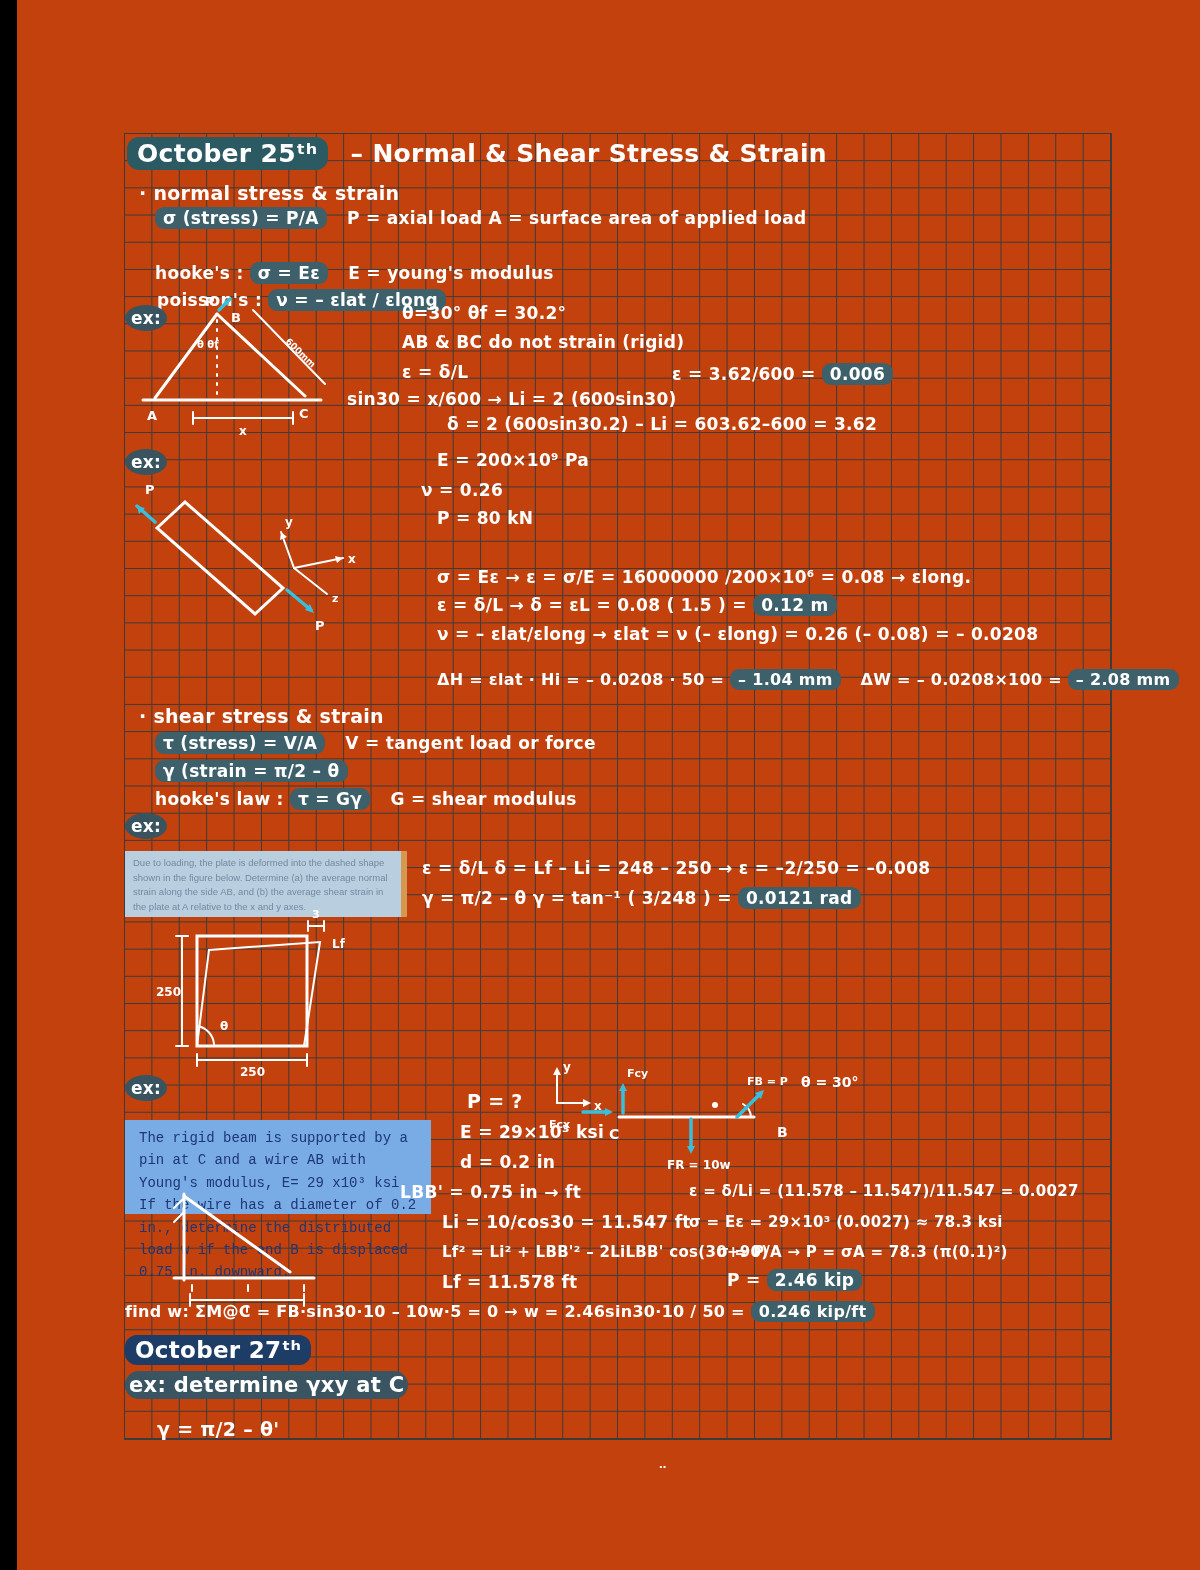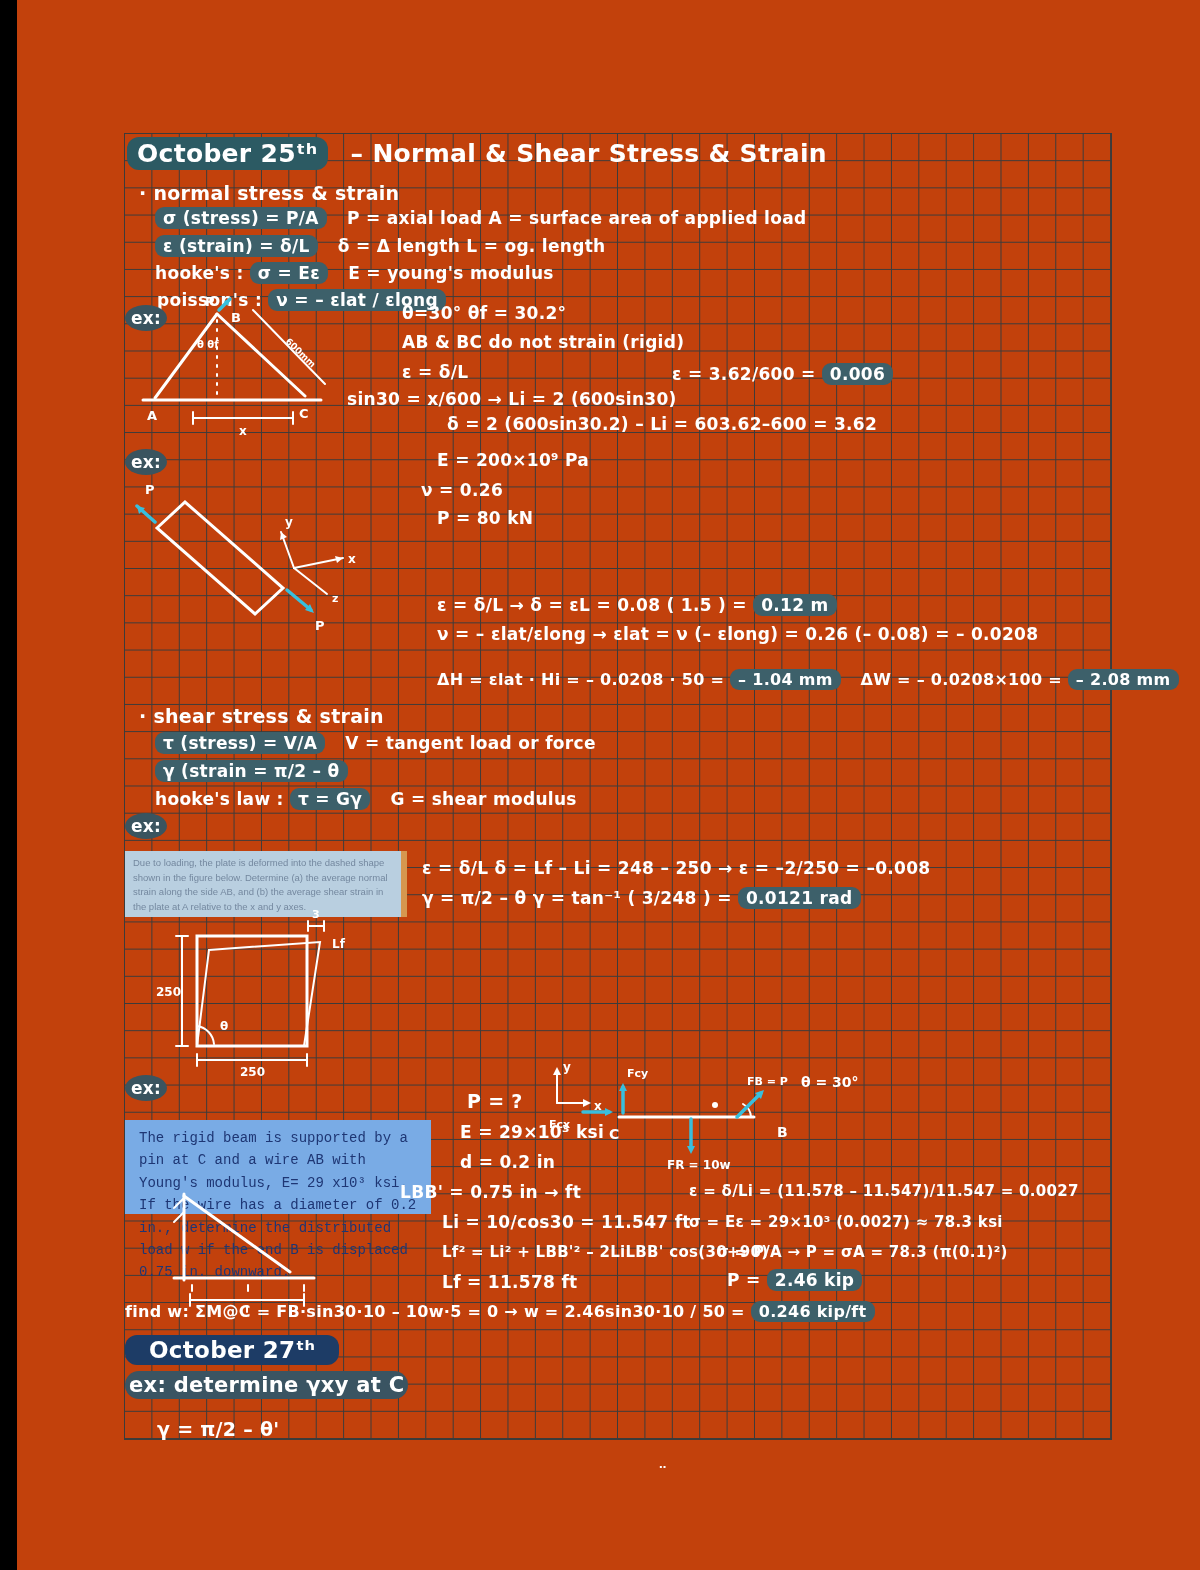--- a/index.html
+++ b/index.html
@@ -8,21 +8,21 @@
   .grid{position:absolute;left:107px;top:133px;width:987px;height:1306px;
         background-image:linear-gradient(to right,#3b3b3b 1px,transparent 1px),
                          linear-gradient(to bottom,#3b3b3b 1px,transparent 1px);
         background-size:27.4px 27.2px;
         border-right:1px solid #3b3b3b;border-bottom:1px solid #3b3b3b;}
   .t{position:absolute;color:#fff;font-weight:700;font-size:17px;white-space:nowrap;
      letter-spacing:.3px;line-height:1.25;}
   .sm{font-size:15px;}
   .hl{background:#3d606a;border-radius:9px;padding:1px 8px;}
   .hl-date{background:#2c5a63;border-radius:12px;padding:2px 10px;}
-  .hl-navy{background:#1d3c66;border-radius:12px;padding:2px 24px;}
+  .hl-navy{background:#1d3c66;border-radius:12px;padding:2px 10px;}
   .ex{background:#3a545f;border-radius:50%;padding:3px 6px;}
   .gap{margin-left:14px;}
   .bluebox1{position:absolute;left:108px;top:851px;width:282px;height:66px;
      background:#b9cfe0;border-right:6px solid #d6974f;color:#74889f;
      font-family:"Liberation Sans",sans-serif;font-size:9.5px;line-height:1.55;
      padding:5px 8px;box-sizing:border-box;filter:blur(.4px);}
   .bluebox2{position:absolute;left:108px;top:1120px;width:306px;height:94px;
      background:#79abe5;color:#1e3674;
      font-family:Liberation Mono, monospace;font-size:14px;line-height:1.6;
      padding:7px 14px;box-sizing:border-box;}
@@ -41,24 +41,20 @@
   <div class="t" style="left:110px;top:138px;font-size:25px;">
     <span class="hl-date">October 25ᵗʰ</span>
     <span class="gap">– Normal &amp; Shear Stress &amp; Strain</span>
   </div>
 
   <div class="t" style="left:122px;top:182px;font-size:19px;">· normal stress &amp; strain</div>
   <div class="t" style="left:138px;top:208px;">
     <span class="hl">σ (stress) = P/A</span>
     <span class="gap">P = axial load   A = surface area of applied load</span>
   </div>
-  <div class="t" style="left:138px;top:236px;">
-    <span class="hl">ε (strain) = δ/L</span>
-    <span class="gap">δ = Δ length   L = og. length</span>
-  </div>
   <div class="t" style="left:138px;top:263px;">
     <span>hooke's :</span>
     <span class="hl">σ = Eε</span>
     <span class="gap">E = young's modulus</span>
   </div>
   <div class="t" style="left:140px;top:290px;">
     <span>poisson's :</span>
     <span class="hl">ν = – εlat / εlong</span>
   </div>
 
@@ -114,20 +110,21 @@
     <line class="ink2" x1="165" y1="100" x2="198" y2="126"></line>
     <text x="203" y="134" font-size="11">z</text>
     <line class="cink" x1="158" y1="122" x2="182" y2="142"></line>
     <polygon points="185,145 176,142 181,136" fill="#38bfdd"></polygon>
     <text x="186" y="162" font-size="13" fill="#38bfdd">P</text>
   </svg>
 
   <div class="t" style="left:420px;top:450px;">E = 200×10⁹ Pa</div>
   <div class="t" style="left:404px;top:480px;">ν = 0.26</div>
   <div class="t" style="left:420px;top:508px;">P = 80 kN</div>
+  <div class="t" style="left:420px;top:567px;">σ = Eε → ε = σ/E = 16000000 /200×10⁶ = 0.08 → εlong.</div>
   <div class="t" style="left:420px;top:595px;">
     <span>ε = δ/L → δ = εL = 0.08 ( 1.5 ) =</span>
     <span class="hl">0.12 m</span>
   </div>
   <div class="t" style="left:420px;top:624px;">ν = – εlat/εlong → εlat = ν (– εlong) = 0.26 (– 0.08) = – 0.0208</div>
   <div class="t" style="left:420px;top:670px;font-size:16px;">
     <span>ΔH = εlat · Hi = – 0.0208 · 50 =</span>
     <span class="hl">– 1.04 mm</span>
     <span class="gap">ΔW = – 0.0208×100 =</span>
     <span class="hl">– 2.08 mm</span>

